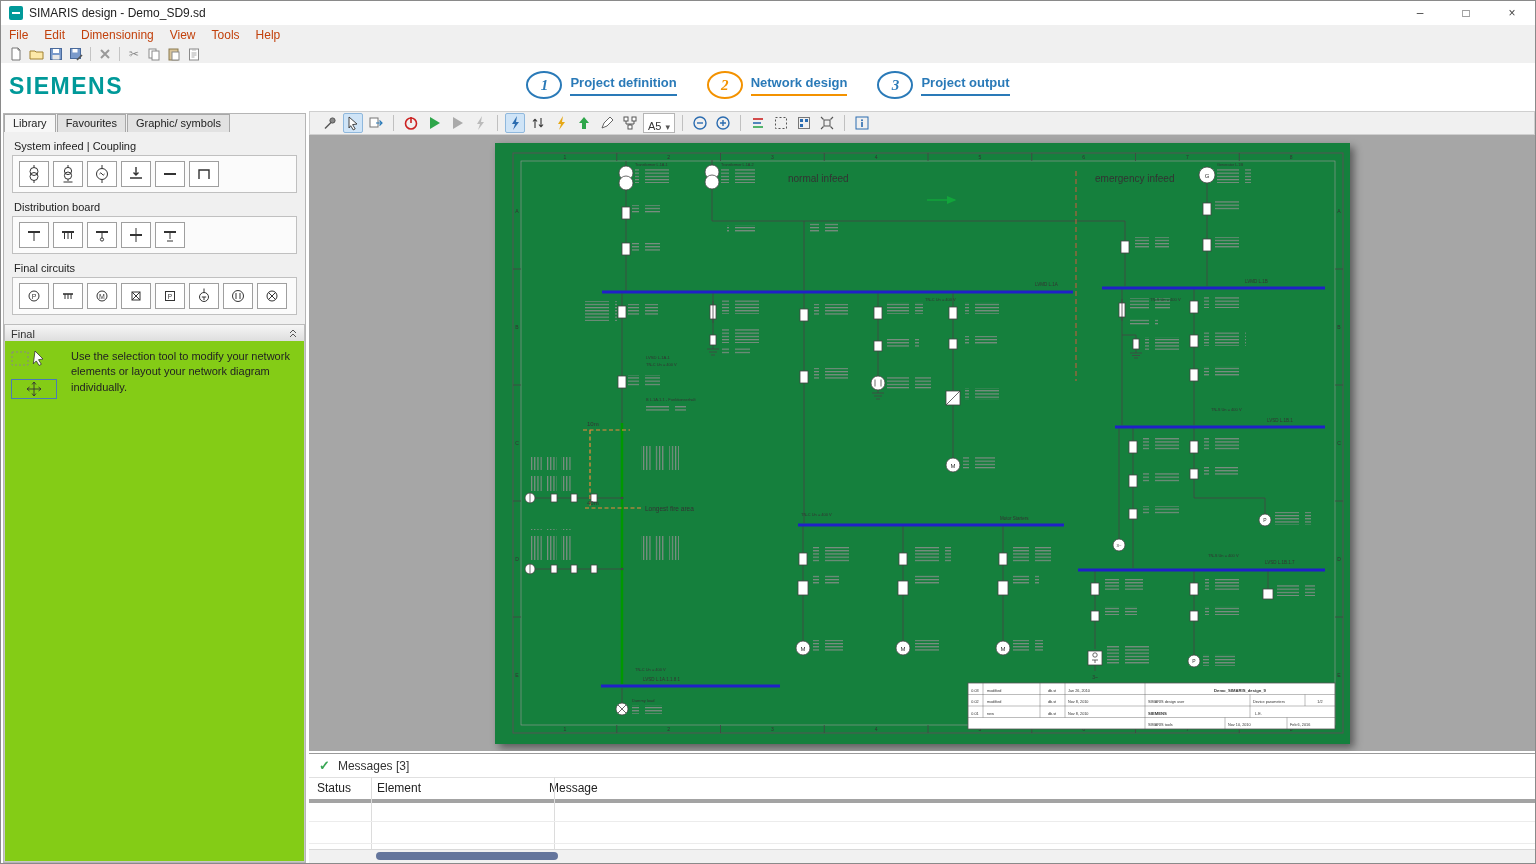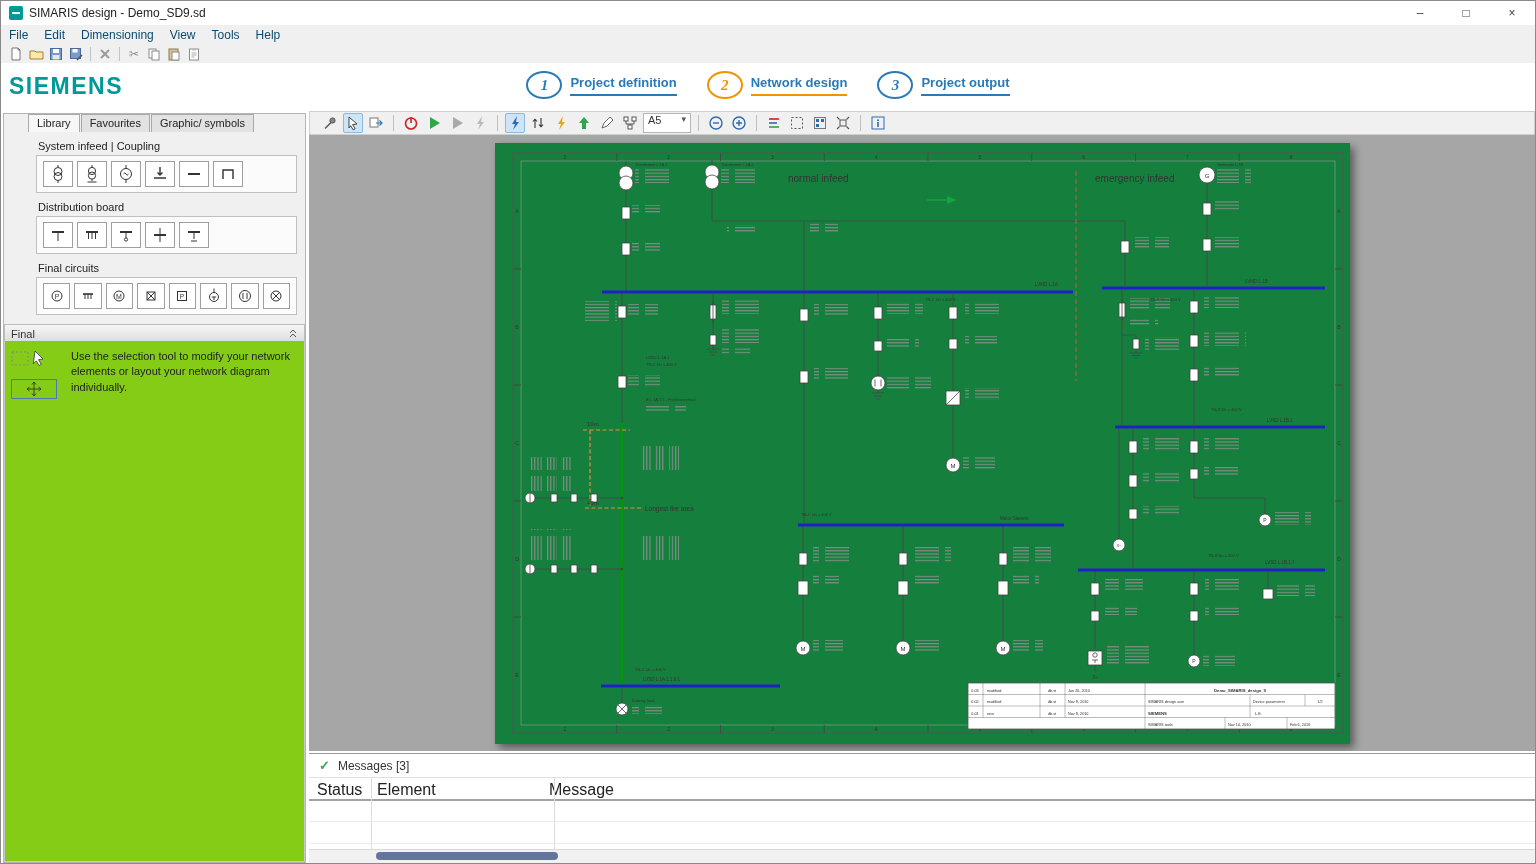--- a/index.html
+++ b/index.html
@@ -7,73 +7,73 @@
   .app{position:relative;width:1536px;height:864px;background:#fff;border:1px solid #8a8a8a;box-sizing:border-box;}
   .abs{position:absolute;}
   
   .titlebar{left:0;top:0;right:0;height:24px;background:#fff;display:flex;align-items:center;}
   .appicon{width:14px;height:14px;background:#009999;margin:0 6px 0 8px;border-radius:2px;position:relative;}
   .appicon:after{content:"";position:absolute;left:3px;top:6px;width:8px;height:2px;background:#fff;}
   .titletext{font-size:12px;color:#222;}
   .wctrls{margin-left:auto;display:flex;height:24px;}
   .wbtn{width:46px;height:24px;display:flex;align-items:center;justify-content:center;font-size:12px;color:#444;}
   
-  .menubar{left:0;top:24px;right:0;height:19px;background:#f0f0f0;display:flex;align-items:center;font-size:12px;color:#0c4a6e;}
+  .menubar{left:0;top:24px;right:0;height:19px;background:#f0f0f0;display:flex;align-items:center;font-size:12px;color:#c2410c;}
   .menuitem{padding:0 8px;height:19px;display:flex;align-items:center;}
   .filebar{left:0;top:43px;right:0;height:19px;background:#f0f0f0;border-bottom:1px solid #e0e0e0;display:flex;align-items:center;padding-left:6px;gap:2px;}
   .fic{width:18px;height:16px;display:flex;align-items:center;justify-content:center;}
   .fsep{width:1px;height:14px;background:#c4c4c4;margin:0 3px;}
   
   .header{left:0;top:62px;right:0;height:48px;background:#fff;}
   .logo{left:8px;top:10px;font-size:23px;font-weight:bold;color:#009999;letter-spacing:1.5px;}
   .workflow{left:0;right:0;top:8px;display:flex;justify-content:center;gap:30px;}
   .step{display:flex;align-items:center;gap:8px;cursor:default;}
   .stepnum{width:32px;height:24px;border:2px solid #2a7ab8;border-radius:50%;display:flex;align-items:center;justify-content:center;font-family:"Liberation Serif",serif;font-style:italic;font-weight:bold;font-size:15px;color:#2a7ab8;background:#fff;}
   .steplabel{font-size:13px;font-weight:bold;color:#2a7ab8;padding-bottom:4px;border-bottom:2px solid #2a7ab8;}
   .step.orange .stepnum{border-color:#f39200;color:#f39200;}
   .step.orange .steplabel{border-bottom-color:#f39200;}
   
-  .sidebar{left:2px;top:112px;width:303px;bottom:0;background:#f0f0f0;border:1px solid #b5b5b5;box-sizing:border-box;padding-left:24px;}
+  .sidebar{left:2px;top:112px;width:303px;bottom:0;background:#f0f0f0;border:1px solid #b5b5b5;box-sizing:border-box;}
   .tabs{display:flex;height:18px;font-size:11px;color:#222;}
   .tab{padding:2px 8px 0 8px;border:1px solid #a8a8a8;border-bottom:none;background:#e2e2e2;margin-right:1px;white-space:nowrap;}
   .tab.active{background:#f7f7f7;position:relative;z-index:2;}
   .sectlabel{font-size:11px;color:#222;margin:8px 0 3px 10px;}
   .groupbox{margin:0 8px;border:1px solid #c0c0c0;background:#fbfbfb;padding:5px 6px;display:flex;gap:4px;}
   .libbtn{width:30px;height:26px;background:#fff;border:1px solid #9f9f9f;display:flex;align-items:center;justify-content:center;box-sizing:border-box;}
   .libbtn svg{stroke:#333;fill:none;stroke-width:1;}
   .hints{left:0;right:0;top:210px;bottom:0;position:absolute;}
   .hintshead{height:17px;background:linear-gradient(#f6f6f6,#dcdcdc);border:1px solid #bdbdbd;display:flex;align-items:center;font-size:11px;color:#333;padding:0 6px;justify-content:space-between;}
   .hintsbody{position:absolute;left:0;right:0;top:17px;bottom:0;background:#84cc16;border:1px solid #c8c8c8;border-top:none;padding:8px 6px;box-sizing:border-box;display:flex;gap:8px;}
   .hinticons{display:flex;flex-direction:column;gap:6px;width:52px;flex-shrink:0;}
   .hintstext{font-size:11px;color:#222;line-height:1.4;}
   .movebox{border:1px solid #4a7ab5;width:44px;height:18px;display:flex;align-items:center;justify-content:center;}
   
   .maintb{left:308px;top:110px;right:0;height:24px;background:#f0f0f0;border:1px solid #cfcfcf;box-sizing:border-box;display:flex;align-items:center;padding-left:10px;gap:3px;}
   .ticon{width:20px;height:20px;display:flex;align-items:center;justify-content:center;font-size:13px;color:#444;border-radius:2px;box-sizing:border-box;}
   .ticon.active{background:#cfe4f7;border:1px solid #8fb8dd;}
   .tsep{width:1px;height:16px;background:#c0c0c0;margin:0 4px;}
-  .pagesize{display:flex;align-items:flex-start;border:1px solid #b5b5b5;background:#fff;height:18px;padding:0 4px;font-size:11px;color:#333;gap:20px;}
+  .pagesize{display:flex;align-items:flex-end;border:1px solid #b5b5b5;background:#fff;height:18px;padding:0 4px;font-size:11px;color:#333;gap:4px;}
   
   .canvas{left:308px;top:134px;right:0;bottom:112px;background:#a6a6a6;overflow:hidden;}
   .page{left:186px;top:8px;width:855px;height:601px;background:#15803d;box-shadow:4px 4px 8px rgba(0,0,0,.45);}
   svg text{fill:#333;font-family:"Liberation Sans",sans-serif;}
   .t38{font-size:3.8px;}.t4{font-size:4px;}.t42{font-size:4.2px;}.t45{font-size:4.5px;}.t5{font-size:5px;}
   .t6{font-size:6px;}.t65{font-size:6.5px;}.t10{font-size:10px;}
   .mid{text-anchor:middle;}
   .wire{stroke:#444;stroke-width:.8;fill:none;}
   .sym rect,.sym circle{stroke:#444;stroke-width:.8;fill:#fff;}
   .mtx{fill:url(#mt);}
   .mty{fill:url(#mtv);}
   .ht{fill:url(#hz);stroke:#444;stroke-width:.8;}
   
   .messages{left:308px;top:752px;right:0;bottom:0;background:#fff;border-top:1px solid #9a9a9a;}
   .msgtitle{position:absolute;left:0;top:0;right:0;height:23px;display:flex;align-items:center;border-bottom:1px solid #e0e0e0;}
   .check{color:#3aa655;font-weight:bold;font-size:13px;margin:0 8px 0 10px;}
   .msgtitletext{font-size:12px;color:#333;}
-  .msghead{position:absolute;left:0;top:23px;right:0;height:22px;border-bottom:2px solid #a3a3a3;font-size:16px;color:#222;}
+  .msghead{position:absolute;left:0;top:23px;right:0;height:22px;border-bottom:4px solid #a3a3a3;font-size:12px;color:#222;}
   .colsep{position:absolute;width:1px;background:#dcdcdc;top:23px;bottom:13px;}
   .rowline{position:absolute;left:0;right:0;height:1px;background:#ececec;}
   .hscroll{position:absolute;left:0;right:0;bottom:0;height:13px;background:#f1f1f1;border-top:1px solid #d9d9d9;}
   .hthumb{position:absolute;left:67px;top:2px;width:182px;height:8px;background:#64759c;border-radius:4px;}
 </style>
 </head>
 <body>
 
 <div class="app">
 

